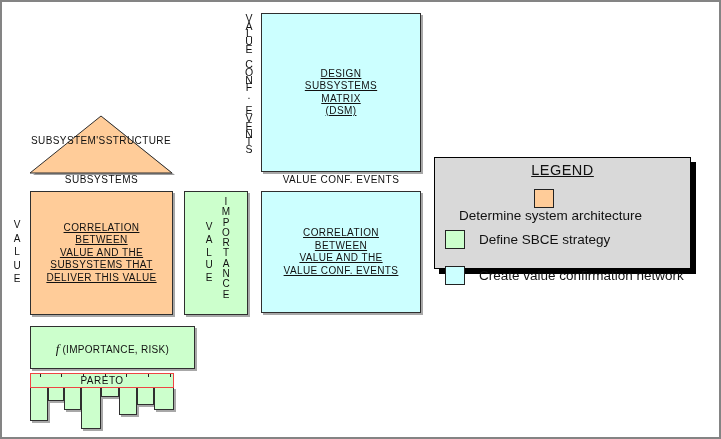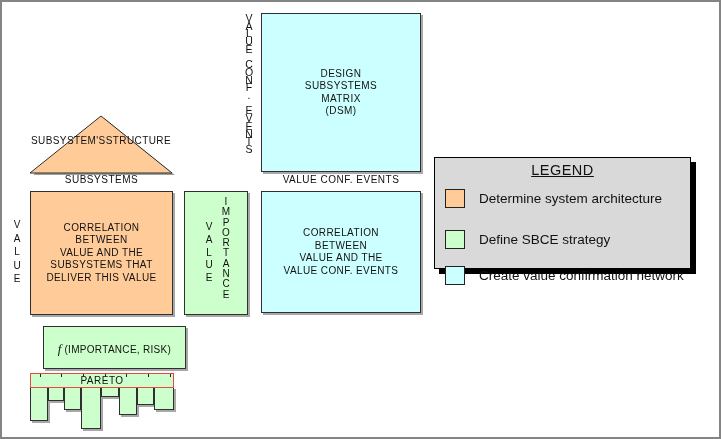--- a/index.html
+++ b/index.html
@@ -8,21 +8,21 @@
     border:2px solid #848484;background:#fff;overflow:hidden;
     font-family:"Liberation Sans", sans-serif;color:#111;
   }
   .abs{position:absolute;}
   .box{
     position:absolute;box-sizing:border-box;border:1px solid #2f2f2f;
     box-shadow:2px 2px 0 #a8a8a8;
   }
   .center-txt{display:flex;align-items:center;justify-content:center;text-align:center;}
   .caps{letter-spacing:0.4px;}
-  .small{font-size:10px;line-height:12.5px;}
+  .small{font-size:10px;line-height:12.5px;text-decoration:underline;}
   .hlabel{position:absolute;font-size:10px;letter-spacing:0.5px;text-align:center;}
   
   .vstack{position:absolute;width:14px;text-align:center;}
   .vstack div{width:14px;}
   .v-dsm div{font-size:10.5px;line-height:7.7px;}
   .v-value-left div{font-size:10px;line-height:13.5px;}
   .v-gb-value div{font-size:10px;line-height:12.8px;}
   .v-gb-imp div{font-size:10px;line-height:10.3px;}
   
   #legend{position:absolute;box-sizing:border-box;border:1px solid #000;
@@ -135,35 +135,35 @@
     <div>
         <div>CORRELATION</div>
         <div>BETWEEN</div>
         <div>VALUE AND THE</div>
         <div>VALUE CONF. EVENTS</div>
       </div>
   </div>
 
   <div id="legend" style="left: 432px; top: 155px; width: 257px; height: 112px; background: rgb(217, 217, 217);">
     <div id="legend-title">LEGEND</div>
-    <div class="legend-row" style="top:31px;">
+    <div class="legend-row" style="top:31px;flex-direction:column;">
       <div class="legend-swatch" style="background: rgb(255, 204, 153);"></div>
       <div class="legend-label">Determine system architecture</div>
     </div>
     <div class="legend-row" style="top:55.5px;margin-top:16px;">
       <div class="legend-swatch" style="background: rgb(204, 255, 204);"></div>
       <div class="legend-label">Define SBCE strategy</div>
     </div>
     <div class="legend-row" style="top:80px;margin-top:28px;">
       <div class="legend-swatch" style="background: rgb(204, 255, 255);"></div>
       <div class="legend-label">Create value confirmation network</div>
     </div>
   </div>
 
-  <div class="box center-txt" style="left: 41px; top: 324px; width: 143px; height: 43px; background: rgb(204, 255, 204);">
+  <div class="box center-txt" style="left: 28px; top: 324px; width: 165px; height: 43px; background: rgb(204, 255, 204);">
     <span>
       <span class="f-italic">f</span><span class="f-rest"> (IMPORTANCE, RISK)</span>
     </span>
   </div>
 
   <div id="pareto-strip" style="left: 28px; top: 371px; width: 144px; height: 15px; background: rgb(204, 255, 204);">
     <span>PARETO</span>
   <div class="ptick" style="left: 8.7px;"></div><div class="ptick" style="left: 30.3px;"></div><div class="ptick" style="left: 52px;"></div><div class="ptick" style="left: 73.6px;"></div><div class="ptick" style="left: 95.2px;"></div><div class="ptick" style="left: 116.9px;"></div><div class="ptick" style="left: 138.5px;"></div></div>
   <div id="pareto-bars">
       <div class="pbar" style="left: 28px; top: 0px; width: 17.5px; height: 33.5px; background: rgb(204, 255, 204);"></div>

